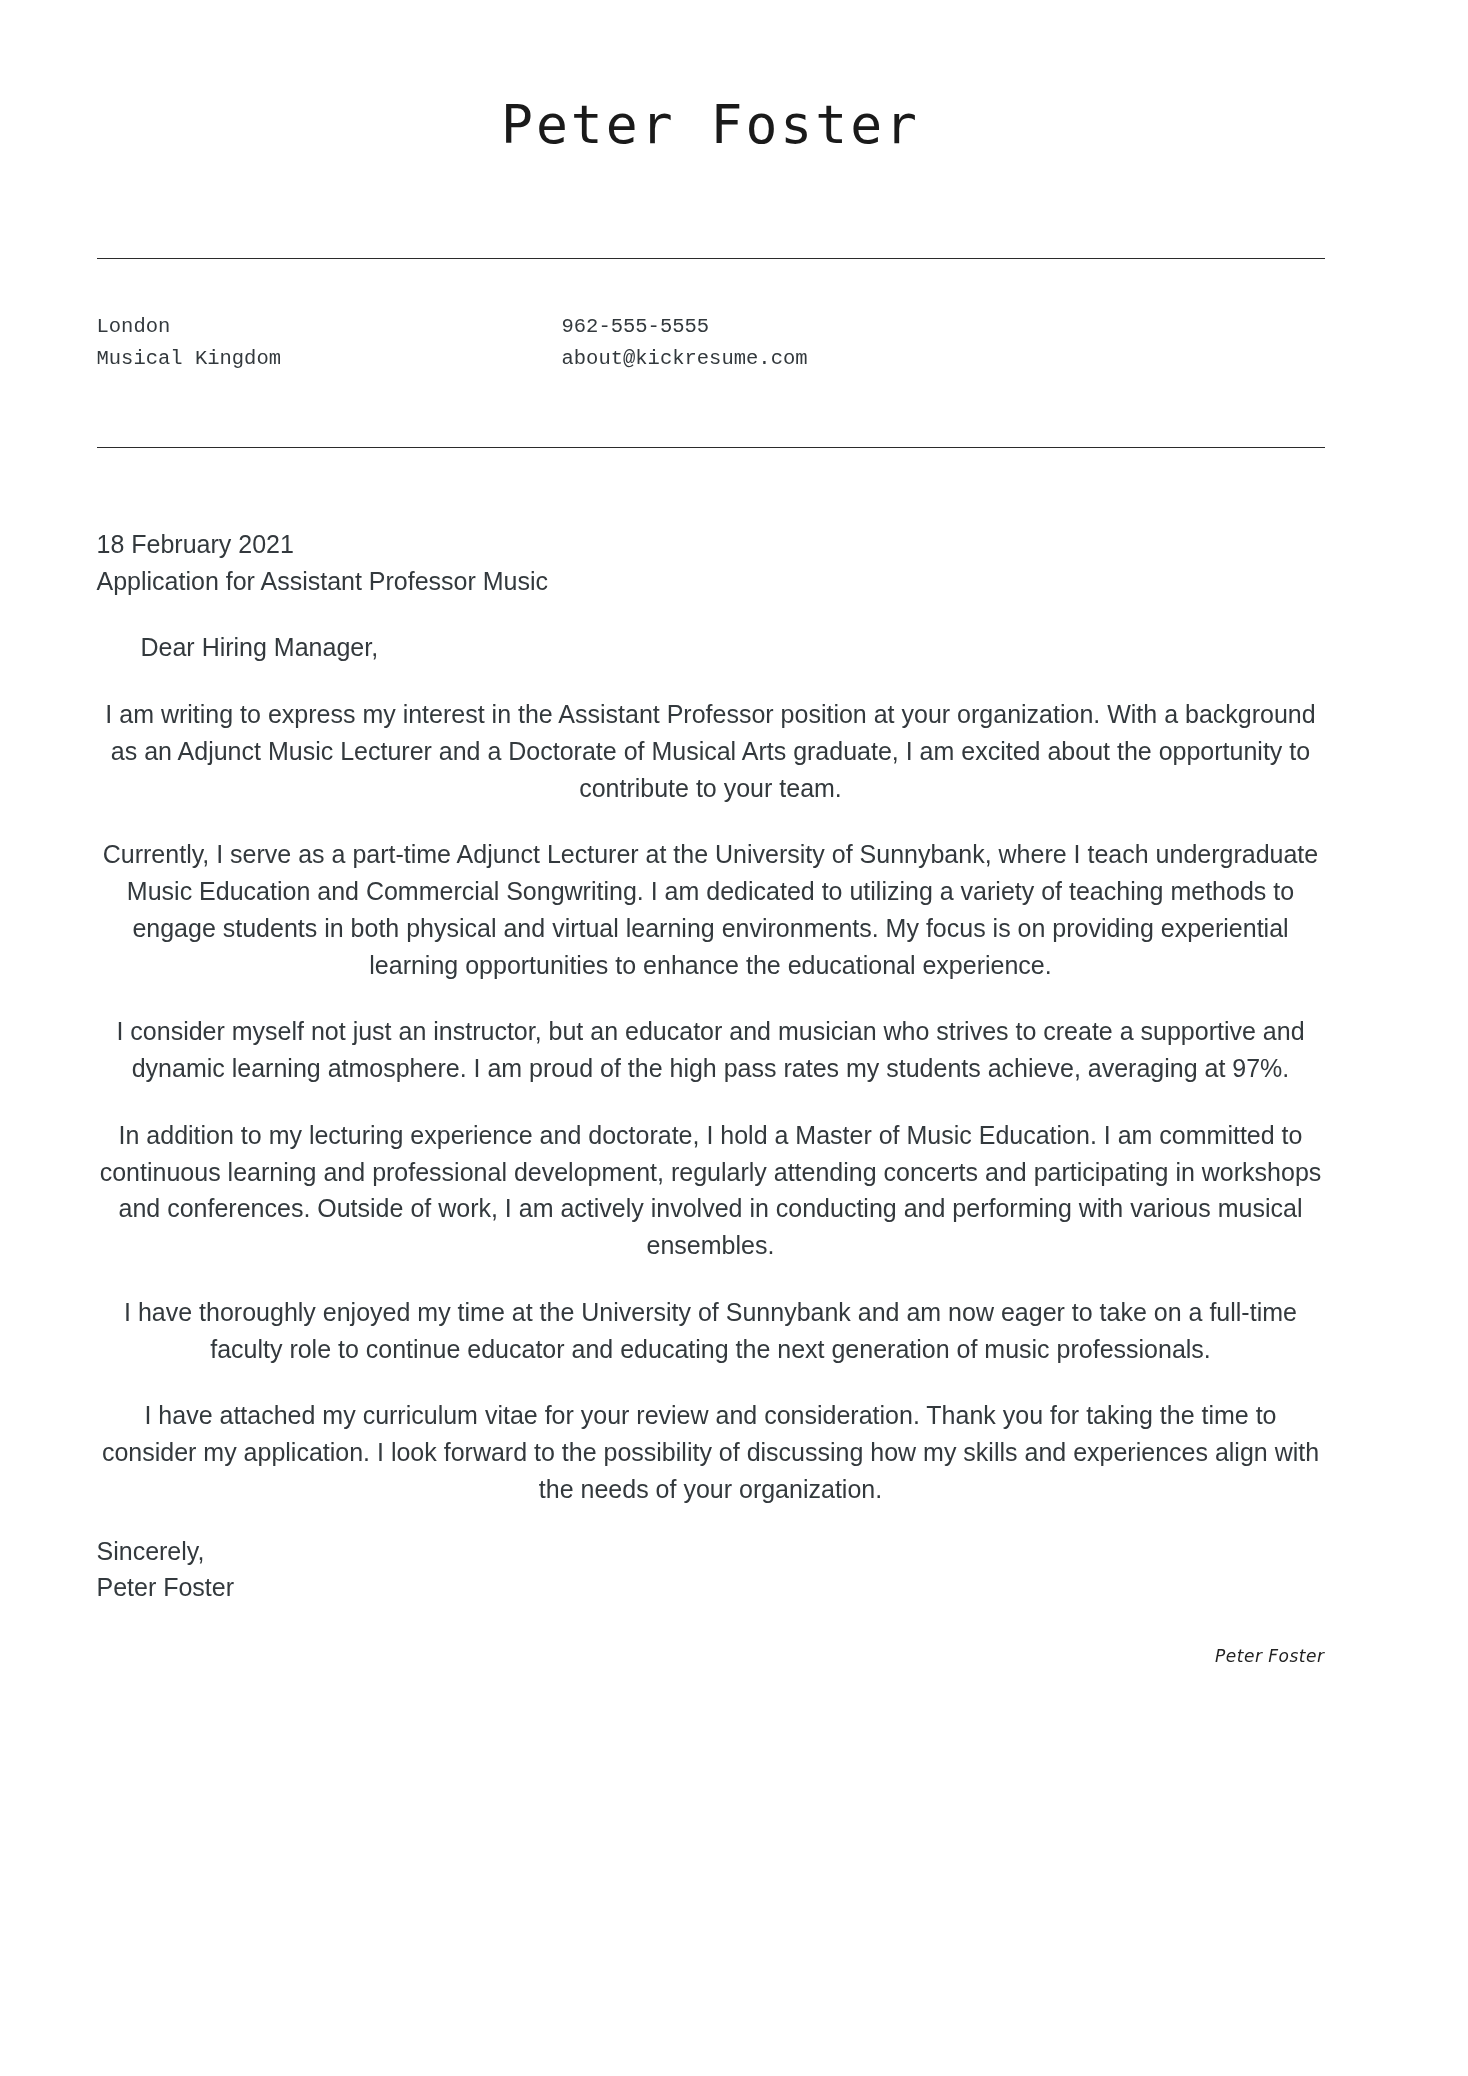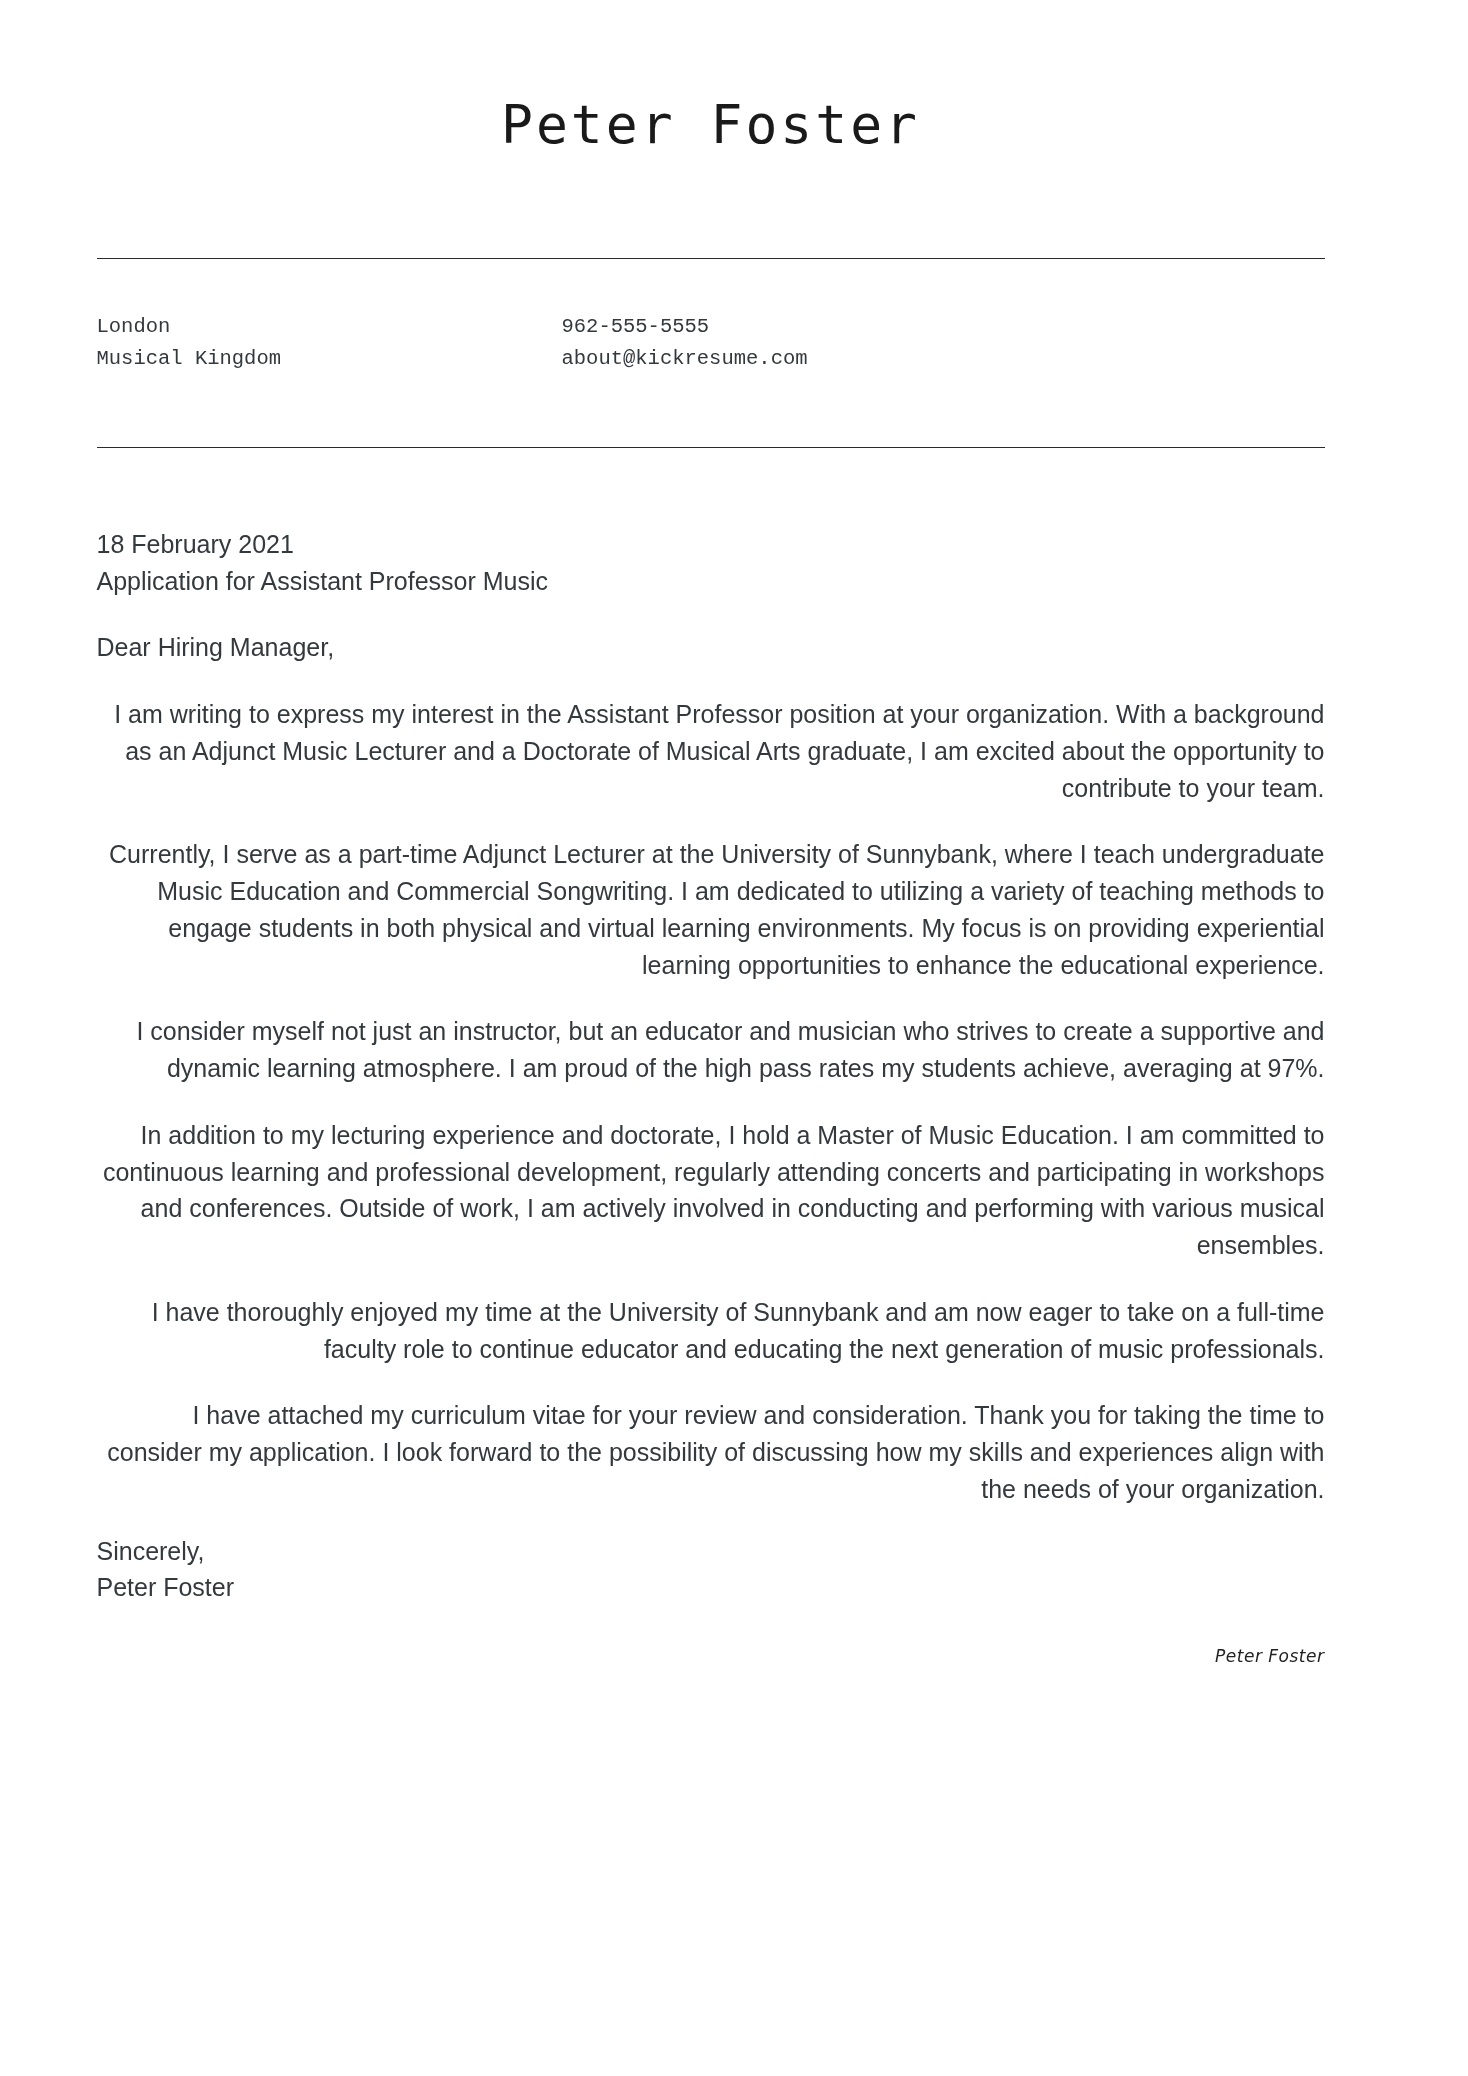--- a/index.html
+++ b/index.html
@@ -61,22 +61,22 @@
 
   .letter {
     width: 1228px;
     margin: 0 auto;
     padding-top: 78px;
     font-size: 25px;
     line-height: 1.47;
     color: #33393d;
   }
   .meta-line { display: block; }
-  .salutation { margin-top: 30px; }
-  .para { margin-top: 30px; text-align: right; }
+  .salutation { margin-top: 30px; margin-left: 44px; }
+  .para { margin-top: 30px; text-align: center; }
   .closing { }
   .closing div { display: block; }
 
   .signature {
     width: 1228px;
     margin: 0 auto;
     text-align: right;
     padding-top: 40px;
     font-family: "DejaVu Sans", sans-serif;
     font-style: italic;

